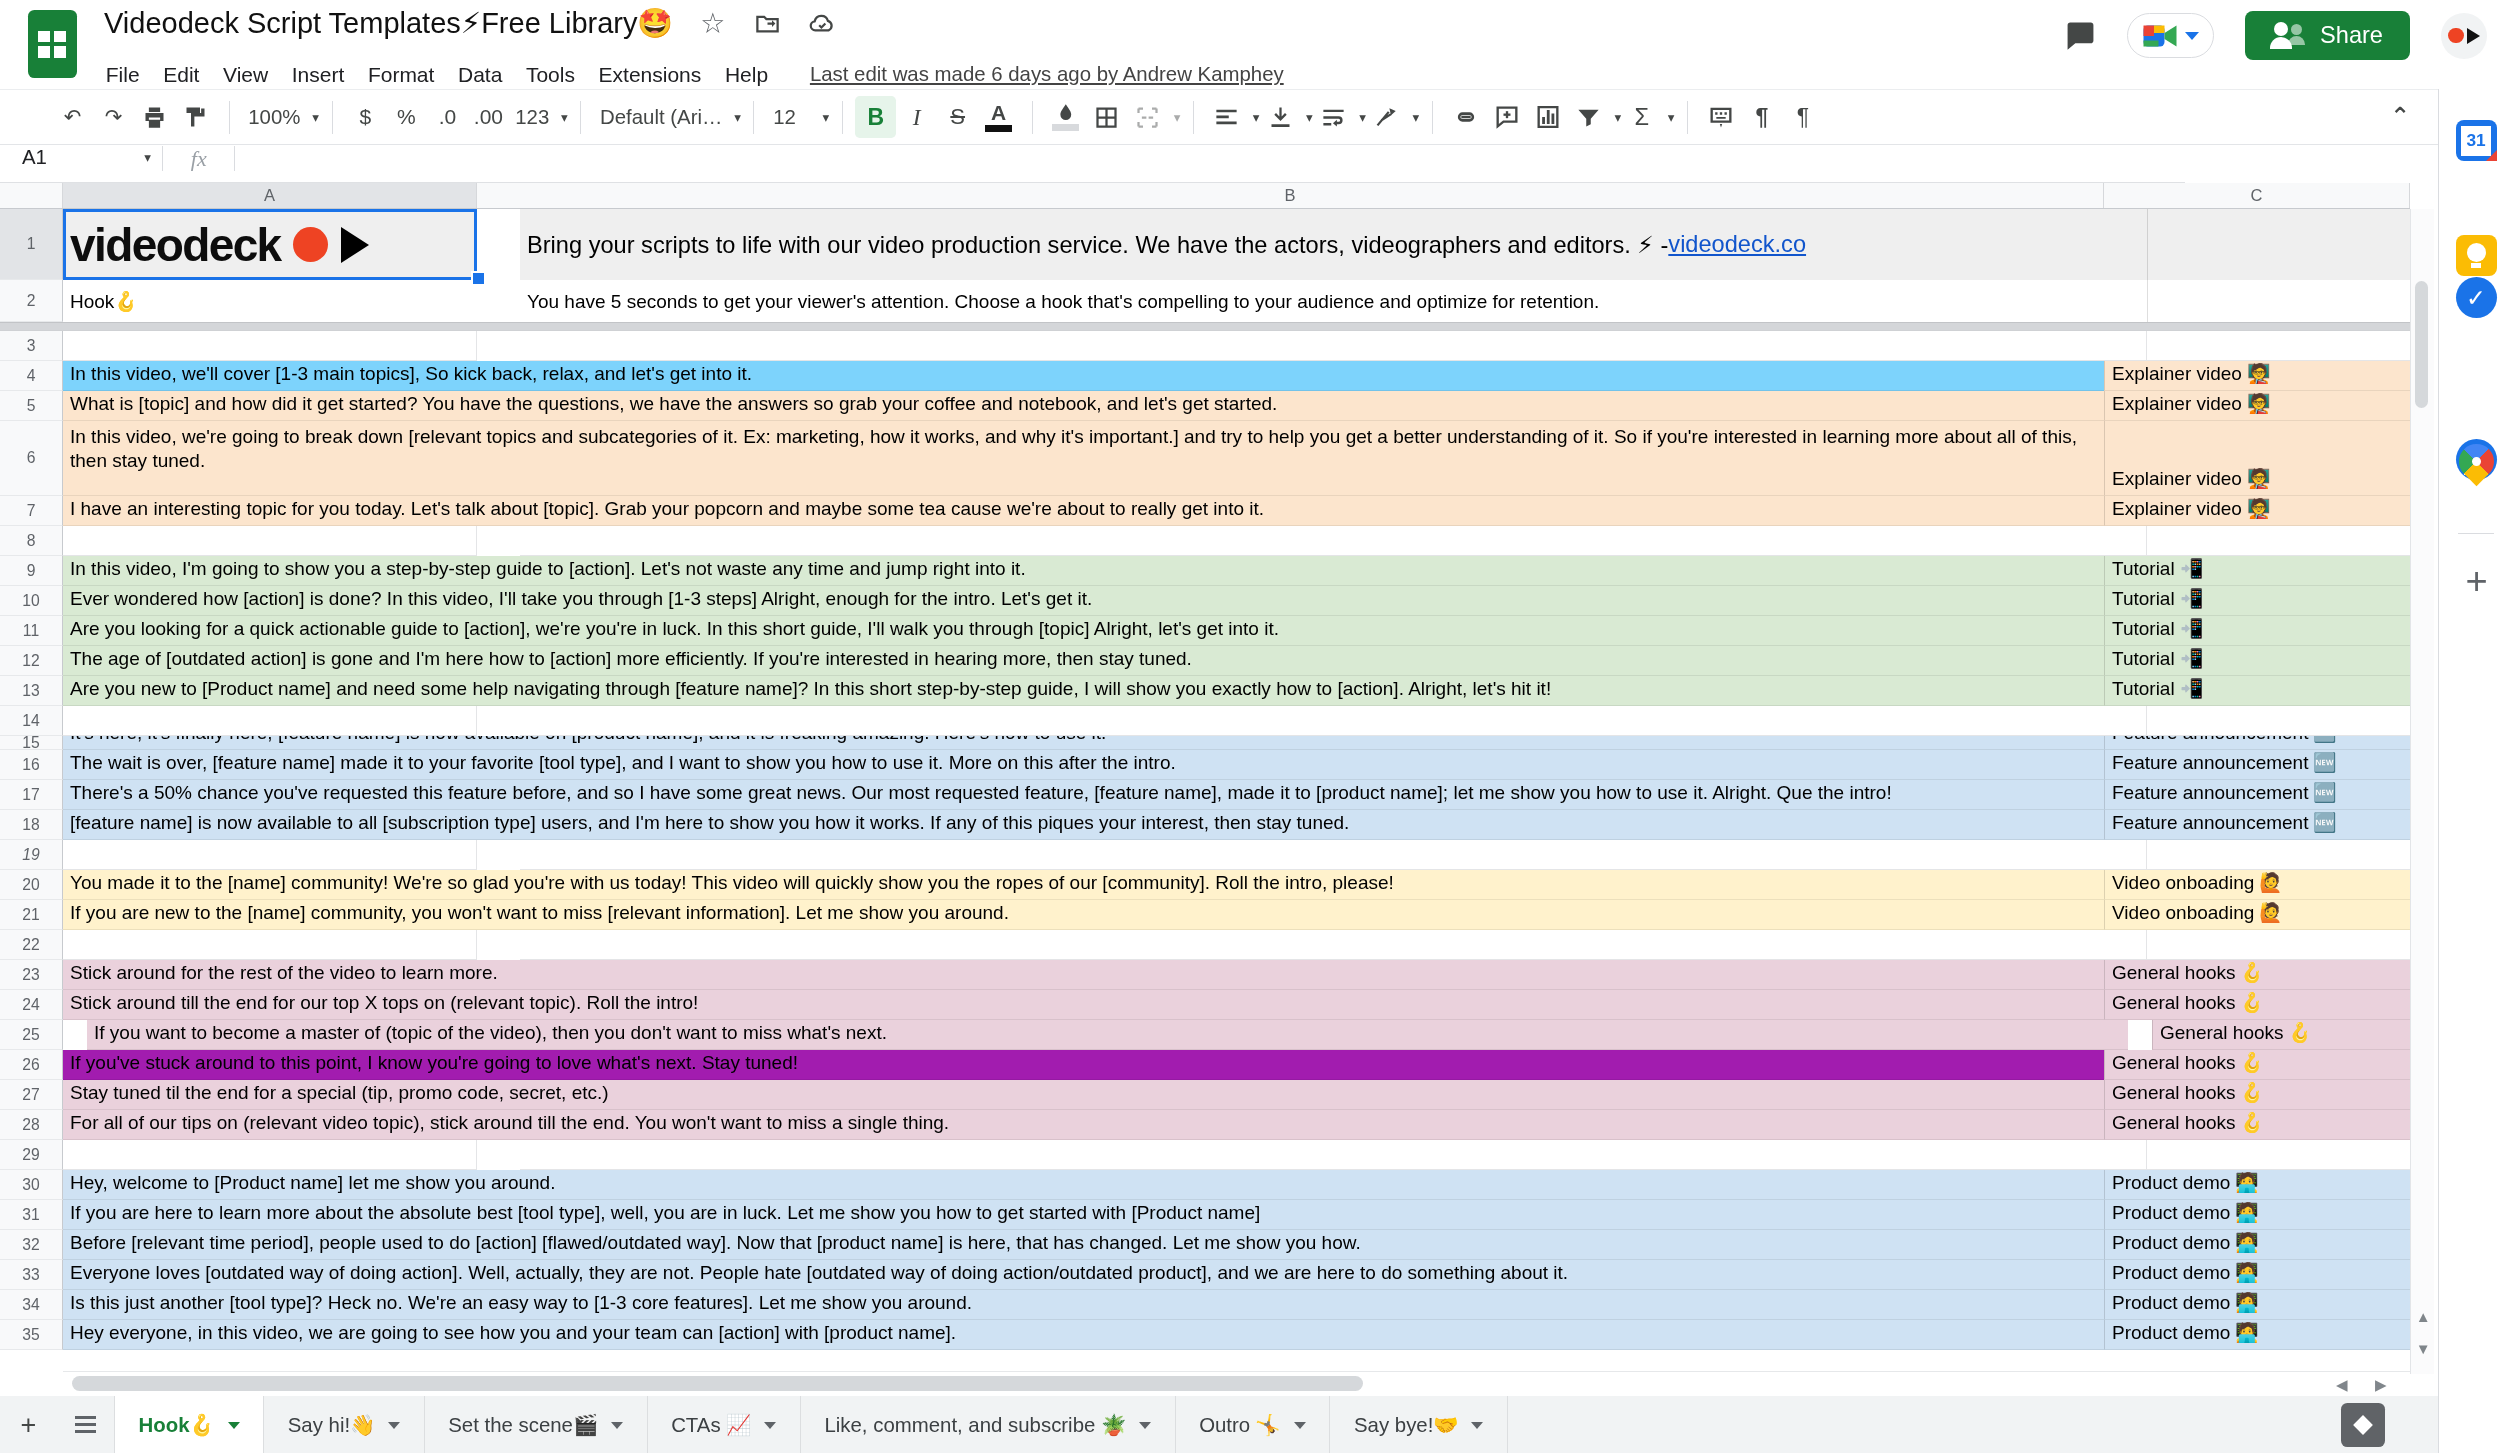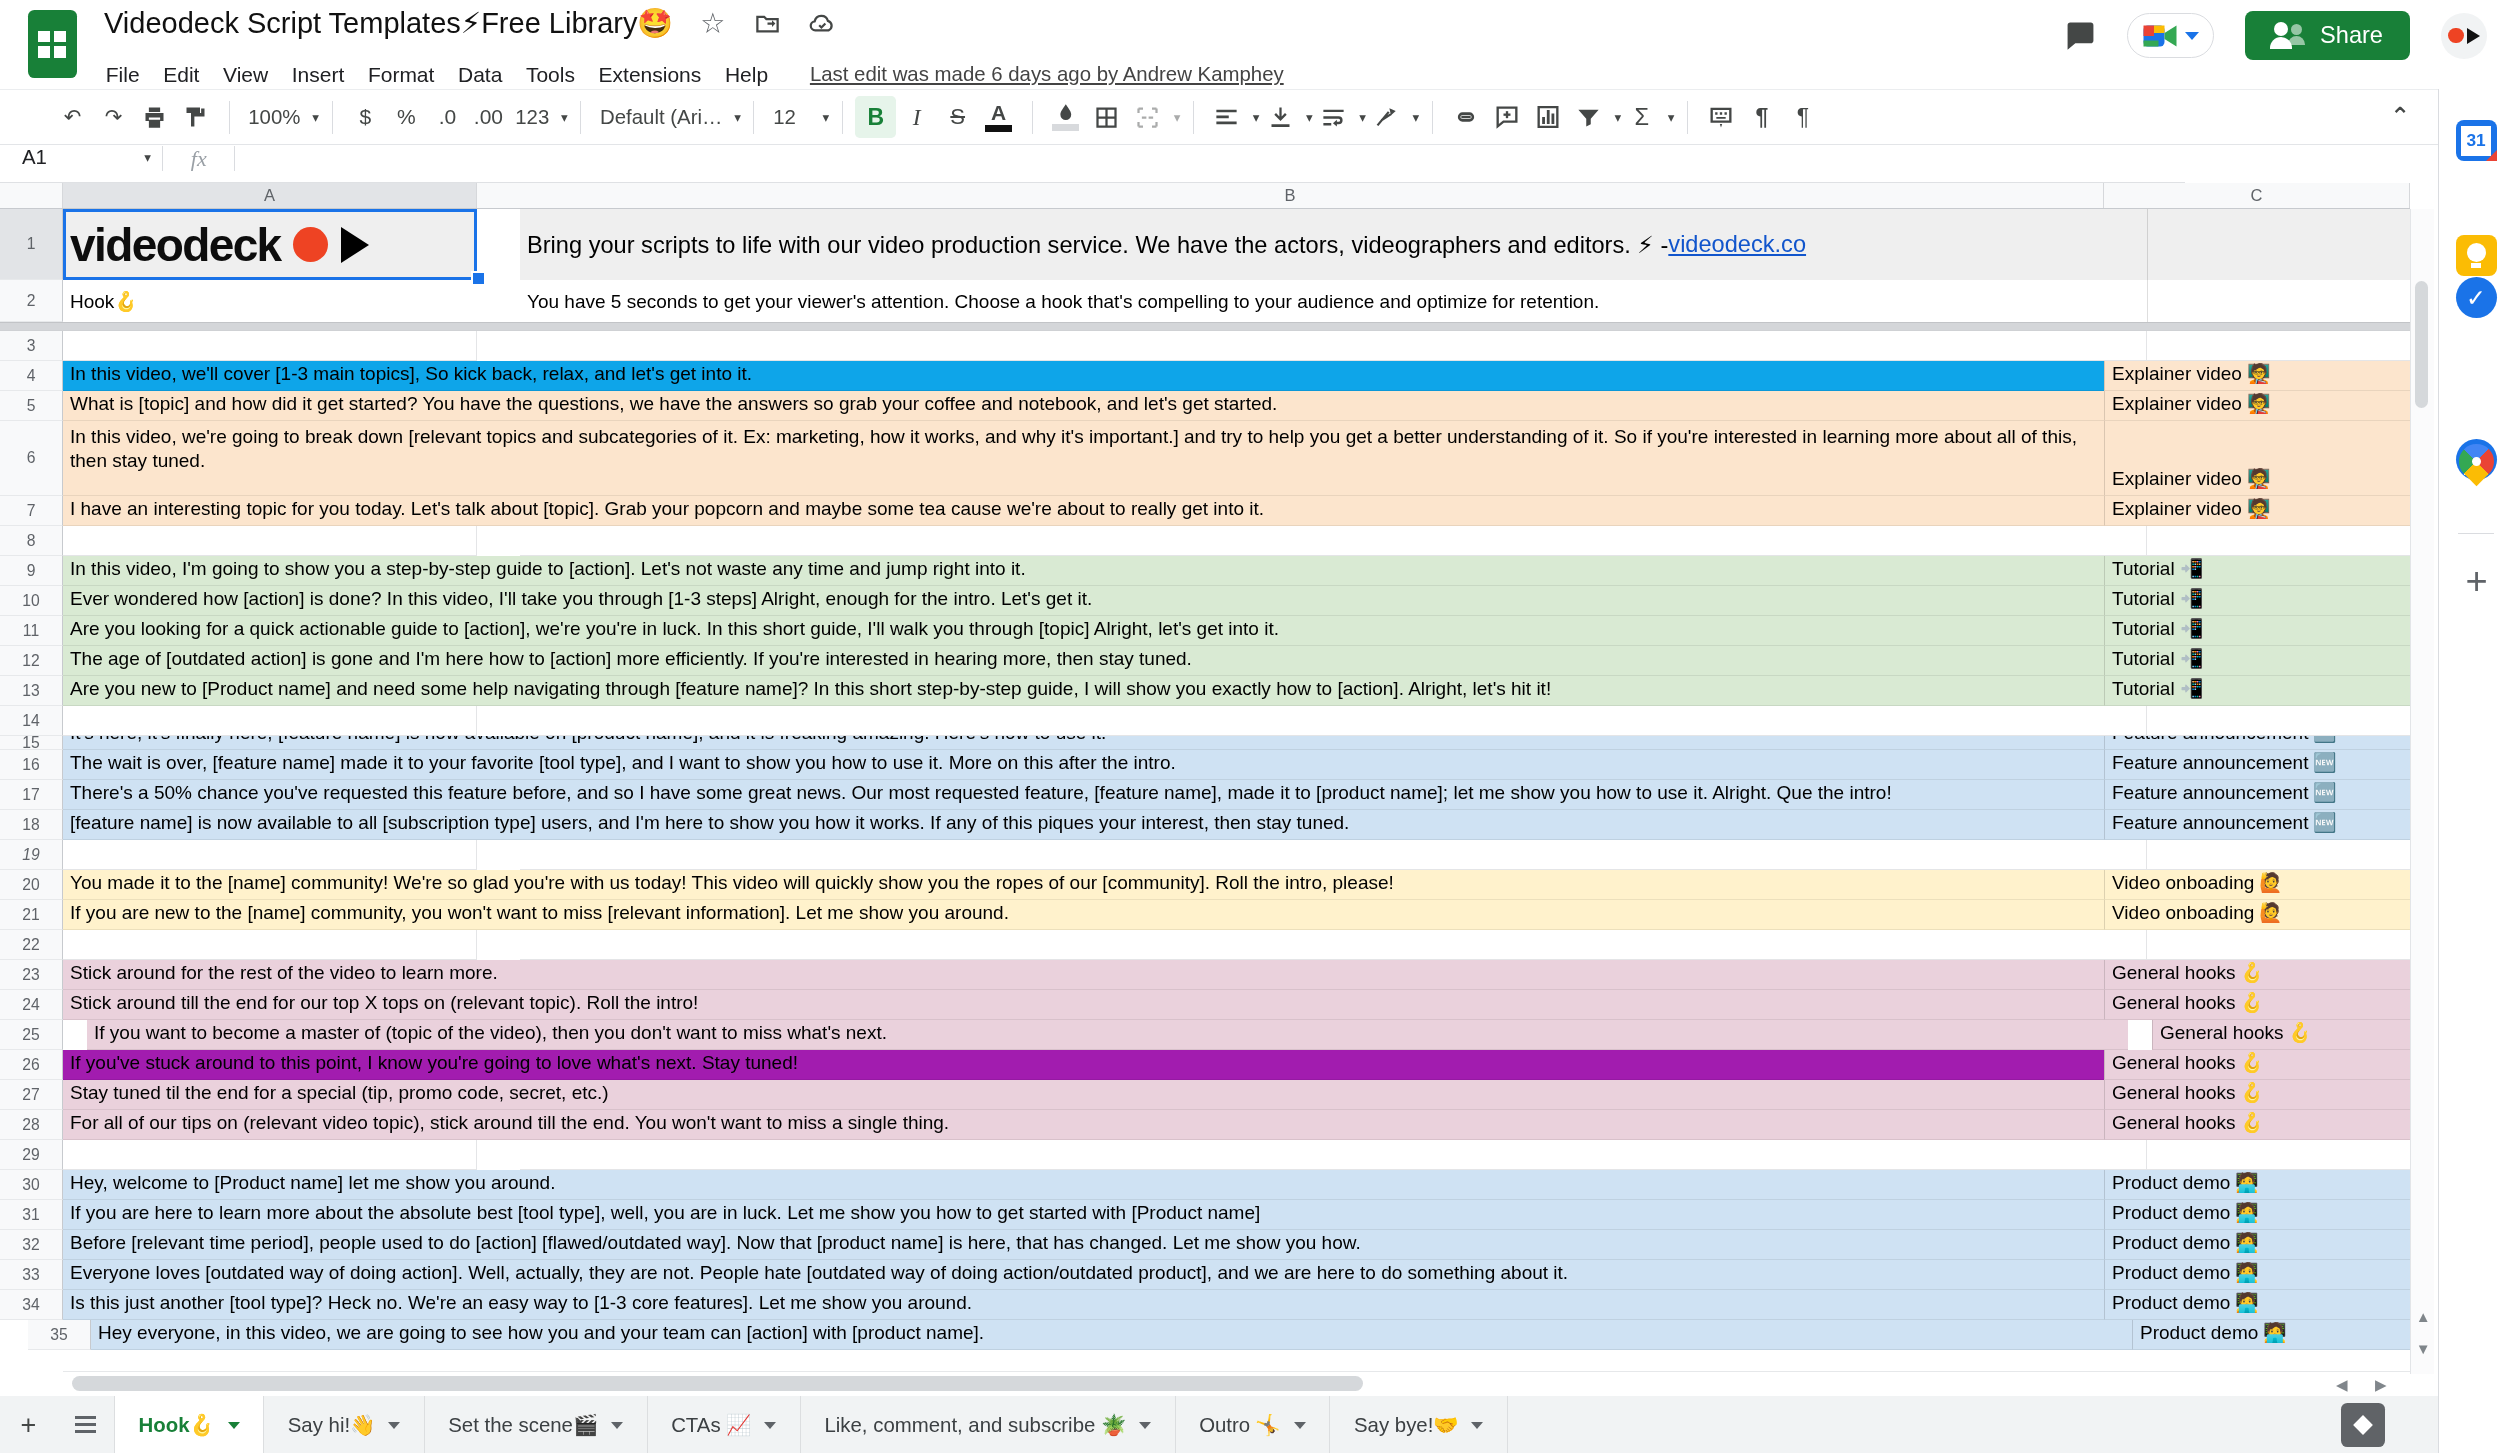--- a/index.html
+++ b/index.html
@@ -390,21 +390,21 @@
       </div>
       <div class="frozen-div"></div>
       <div class="row blankrow" style="height: 30px;">
         <div class="rh">3</div>
         <div class="cell cA"></div>
         <div class="cell cB"></div>
         <div class="cell cC"></div>
       </div>
       <div class="row colored" style="height: 30px;">
         <div class="rh">4</div>
-        <div class="cell cAB" style="background: #0ea5e9;">In this video, we'll cover [1-3 main topics], So kick back, relax, and let's get into it.</div>
+        <div class="cell cAB" style="background: #7dd3fc;">In this video, we'll cover [1-3 main topics], So kick back, relax, and let's get into it.</div>
         <div class="cell cC" style="background: rgb(252, 229, 205);">Explainer video 🧑‍🏫</div>
       </div>
       <div class="row colored" style="height: 30px;">
         <div class="rh">5</div>
         <div class="cell cAB" style="background: rgb(252, 229, 205);">What is [topic] and how did it get started? You have the questions, we have the answers so grab your coffee and notebook, and let's get started.</div>
         <div class="cell cC" style="background: rgb(252, 229, 205);">Explainer video 🧑‍🏫</div>
       </div>
       <div class="row colored" style="height: 75px;">
         <div class="rh">6</div>
         <div class="cell cAB wraptext" style="background: rgb(252, 229, 205);">In this video, we're going to break down [relevant topics and subcategories of it. Ex: marketing, how it works, and why it's important.] and try to help you get a better understanding of it. So if you're interested in learning more about all of this, then stay tuned.</div>
@@ -548,21 +548,21 @@
       <div class="row colored" style="height: 30px;">
         <div class="rh">33</div>
         <div class="cell cAB" style="background: rgb(207, 226, 243);">Everyone loves [outdated way of doing action]. Well, actually, they are not. People hate [outdated way of doing action/outdated product], and we are here to do something about it.</div>
         <div class="cell cC" style="background: rgb(207, 226, 243);">Product demo 🧑‍💻</div>
       </div>
       <div class="row colored" style="height: 30px;">
         <div class="rh">34</div>
         <div class="cell cAB" style="background: rgb(207, 226, 243);">Is this just another [tool type]? Heck no. We're an easy way to [1-3 core features]. Let me show you around.</div>
         <div class="cell cC" style="background: rgb(207, 226, 243);">Product demo 🧑‍💻</div>
       </div>
-      <div class="row colored" style="height: 30px; padding-left: 28px;">
+      <div class="row colored" style="height: 30px;">
         <div class="rh">35</div>
         <div class="cell cAB" style="background: rgb(207, 226, 243);">Hey everyone, in this video, we are going to see how you and your team can [action] with [product name].</div>
         <div class="cell cC" style="background: rgb(207, 226, 243);">Product demo 🧑‍💻</div>
       </div>
     </div>
 
   <div id="vscroll">
     <div class="thumb"></div>
     <span class="sb-arrow" style="top:1099px;">▲</span>
     <span class="sb-arrow" style="top:1131px;">▼</span>

